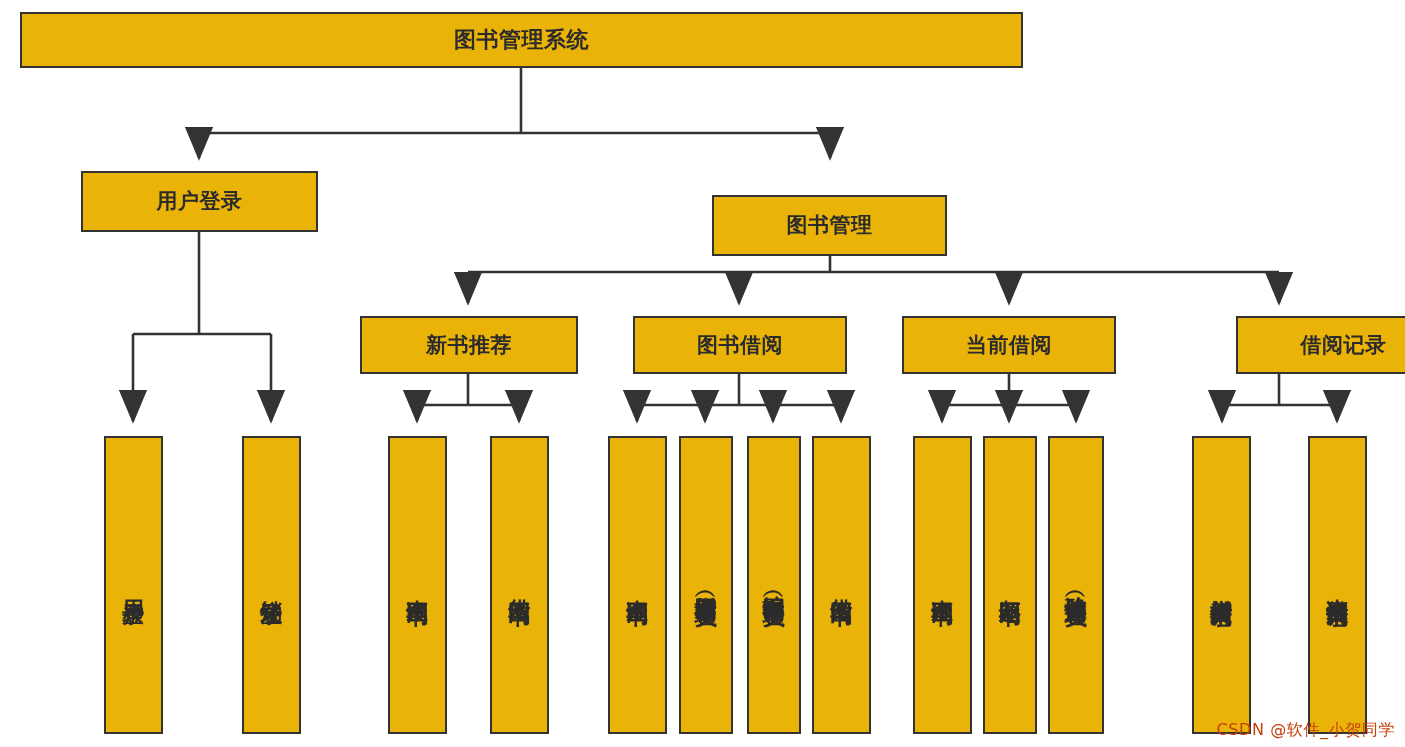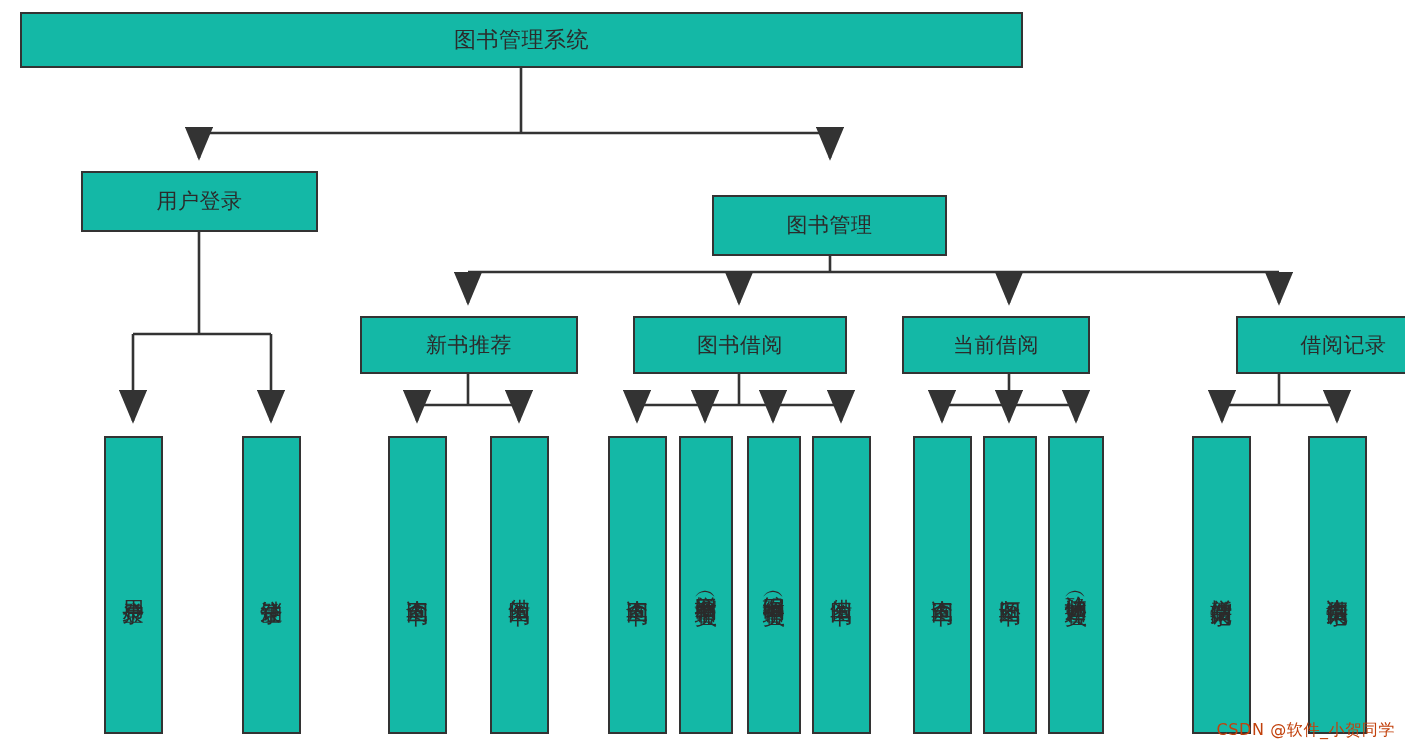--- a/index.html
+++ b/index.html
@@ -23,27 +23,28 @@
   #edges {
     position: absolute;
     left: 0;
     top: 0;
     width: 1405px;
     height: 747px;
   }
   .node {
     position: absolute;
     box-sizing: border-box;
-    background: #14b8a6;
+    background: #eab308;
     border: 2.5px solid #333333;
     display: flex;
     align-items: center;
     justify-content: center;
     color: #2b2b2b;
     z-index: 2;
+    font-weight: bold;
   }
   .node .label {
     display: block;
     text-align: center;
     line-height: 1.18;
     letter-spacing: 0.5px;
   }
   
   .node.h .label {
     font-size: 21px;
@@ -151,21 +152,21 @@
   <div class="node h" style="left:712px; top:171px; width:235px; height:61px;margin-top:24px;">
     <span class="label">图书管理</span>
   </div>
 
   <div class="node h" style="left:633px; top:316px; width:214px; height:58px;">
     <span class="label">图书借阅</span>
   </div>
   <div class="node h" style="left:360px; top:316px; width:218px; height:58px;">
     <span class="label">新书推荐</span>
   </div>
-  <div class="node h" style="left:902px; top:316px; width:188px; height:58px;">
+  <div class="node h" style="left:902px; top:316px; width:214px; height:58px;">
     <span class="label">当前借阅</span>
   </div>
   <div class="node h" style="left:1236px; top:316px; width:215px; height:58px;justify-content:center;">
     <span class="label">借阅记录</span>
   </div>
 
   <div class="node v" style="left:104px; top:436px; width:59px; height:298px;">
     <span class="label">用户登录</span>
   </div>
   <div class="node v" style="left:242px; top:436px; width:59px; height:298px;">

